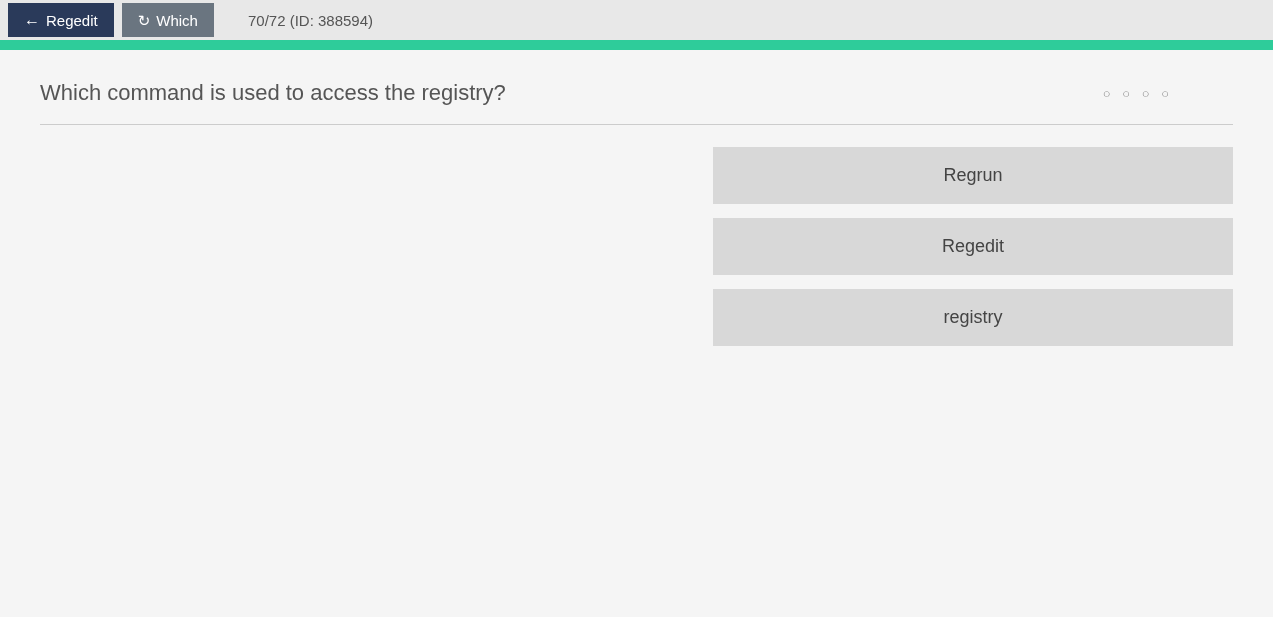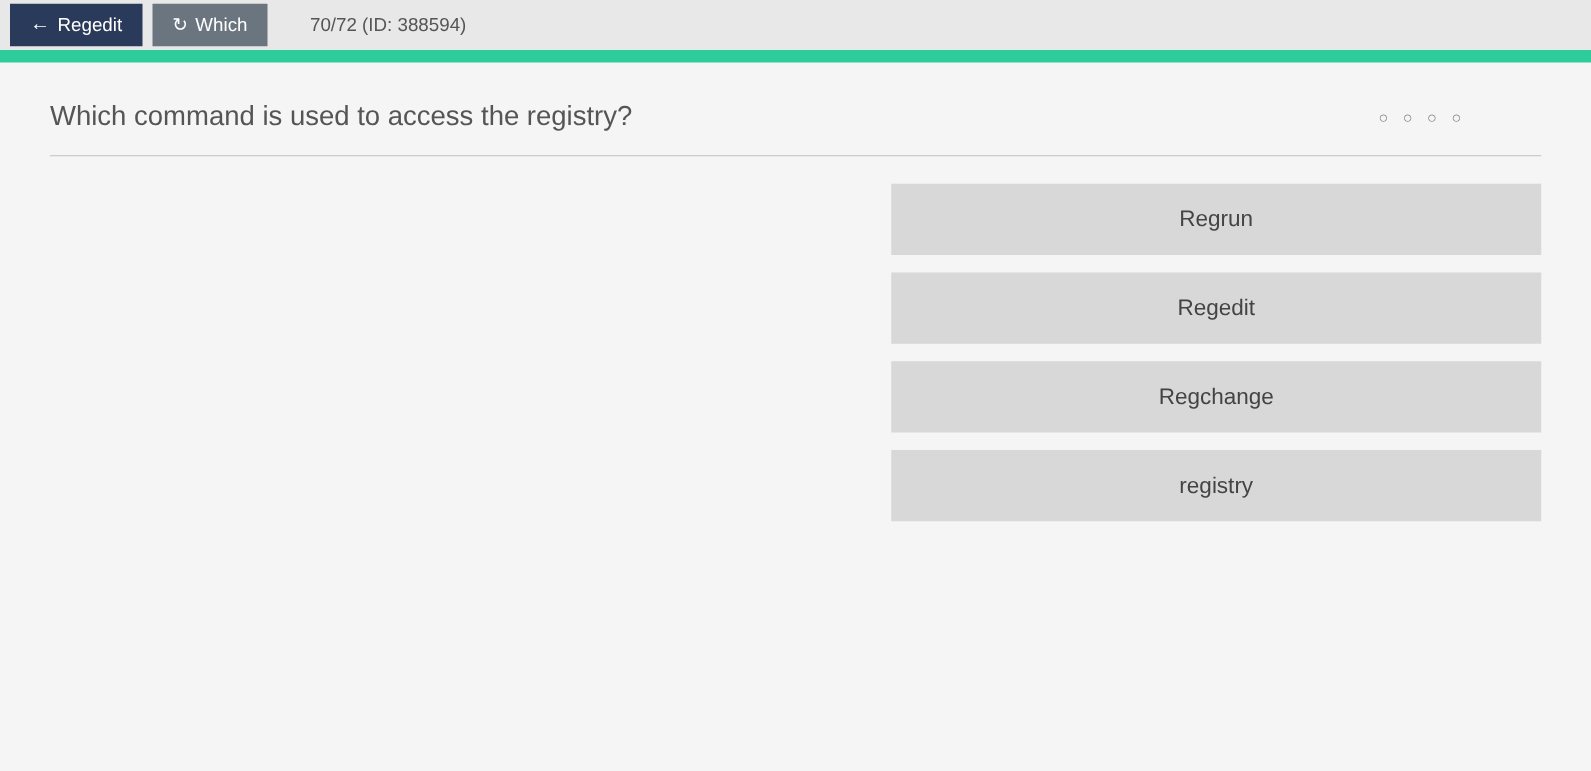--- a/index.html
+++ b/index.html
@@ -127,20 +127,17 @@
 
   <div class="answers-area">
     <div class="answers">
       <button class="answer-option">
         <span>Regrun</span>
       </button>
       <button class="answer-option">
         <span>Regedit</span>
       </button>
       <button class="answer-option">
-        <span>Regchange</span>
-      </button>
-      <button class="answer-option">
         <span>registry</span>
       </button>
     </div>
   </div>
 </div>
 
 </body></html>

